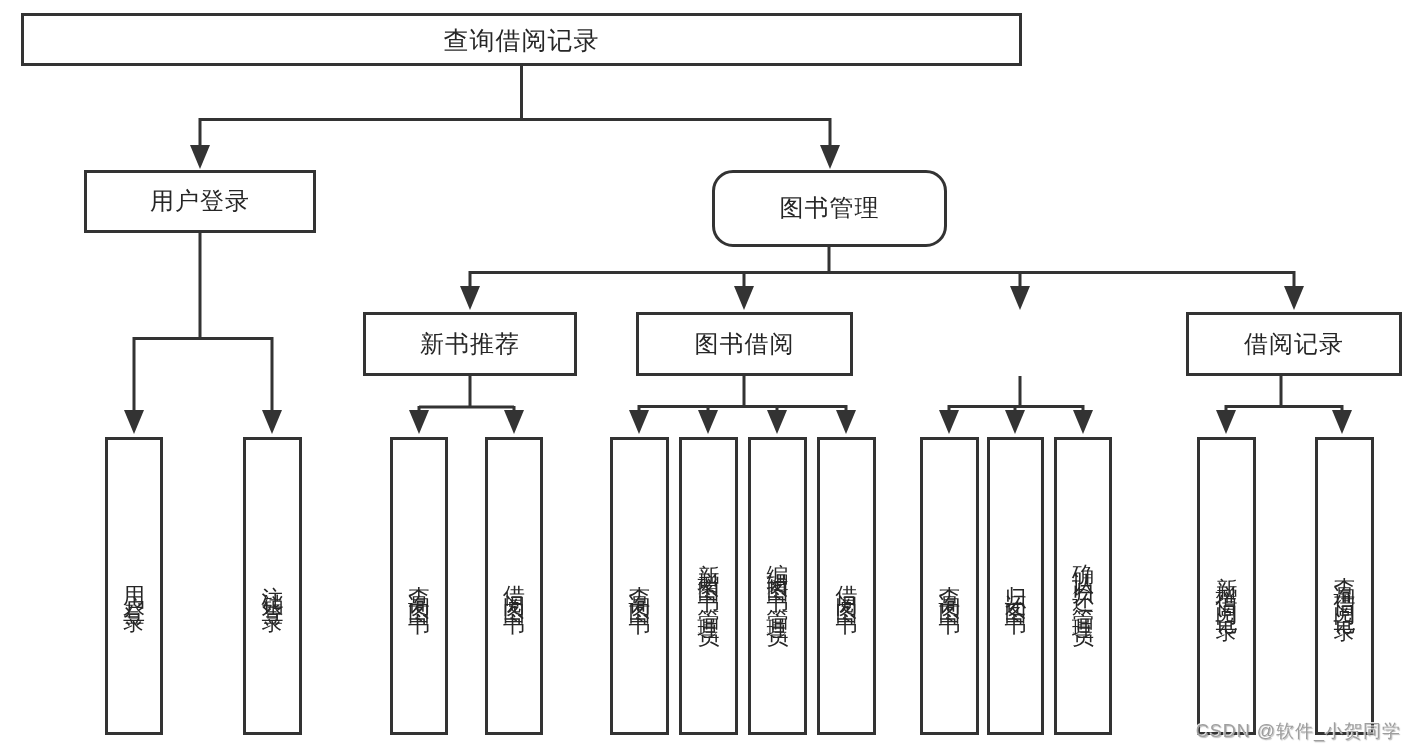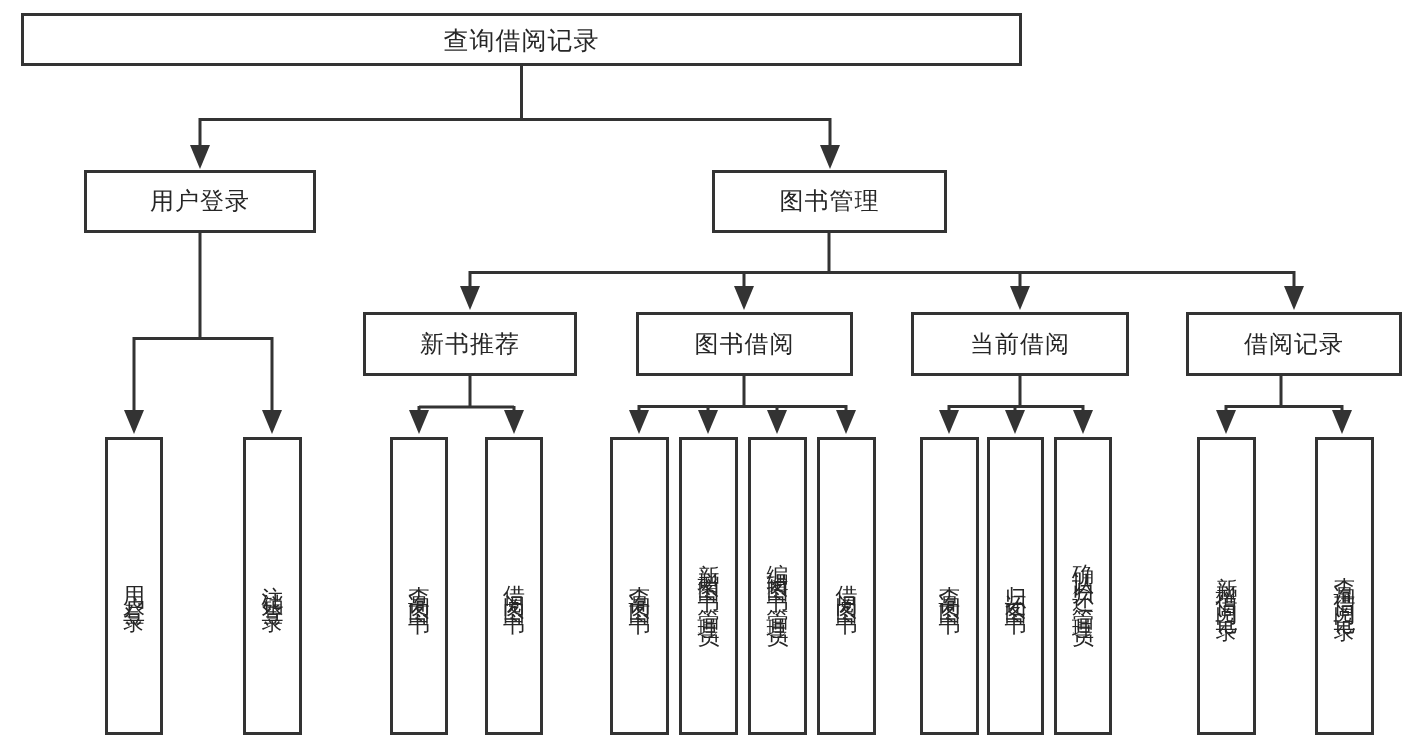--- a/index.html
+++ b/index.html
@@ -122,25 +122,24 @@
     <g>
       <path d="M1281,376 V406.5 M1226,406.5 H1342 M1226,405 V413 M1342,405 V413"></path>
       <polygon points="1216,410 1236,410 1226,434"></polygon>
       <polygon points="1332,410 1352,410 1342,434"></polygon>
     </g>
   </svg>
 
   <div class="node h root" style="left:21px; top:13px; width:1001px; height:53px;">查询借阅记录</div>
 
   <div class="node h" style="left:84px; top:170px; width:232px; height:63px;">用户登录</div>
-  <div class="node h" style="left:712px; top:170px; width:235px; height:63px;">图书管理</div>
+  <div class="node h" style="left:712px; top:170px; width:235px; height:77px;border-radius:21px;">图书管理</div>
 
   <div class="node h" style="left:636px; top:312px; width:217px; height:64px;">图书借阅</div>
   <div class="node h" style="left:363px; top:312px; width:214px; height:64px;">新书推荐</div>
-  <div class="node h" style="left:911px; top:312px; width:218px; height:64px;">当前借阅</div>
   <div class="node h" style="left:1186px; top:312px; width:216px; height:64px;">借阅记录</div>
 
   <div class="node v" style="left:105px; top:437px; width:58px; height:298px;">
     <span class="vtext">用户登录</span>
   </div>
   <div class="node v" style="left:243px; top:437px; width:59px; height:298px;">
     <span class="vtext">注销登录</span>
   </div>
 
   <div class="node v" style="left:390px; top:437px; width:58px; height:298px;">
@@ -173,14 +172,15 @@
     <span class="vtext">确认归还（管理员）</span>
   </div>
 
   <div class="node v" style="left:1197px; top:437px; width:59px; height:298px;">
     <span class="vtext">新增借阅记录</span>
   </div>
   <div class="node v" style="left:1315px; top:437px; width:59px; height:298px;">
     <span class="vtext">查询借阅记录</span>
   </div>
 
+  <div class="watermark">CSDN @软件_小贺同学</div>
 
 </div>
 
 </body></html>

